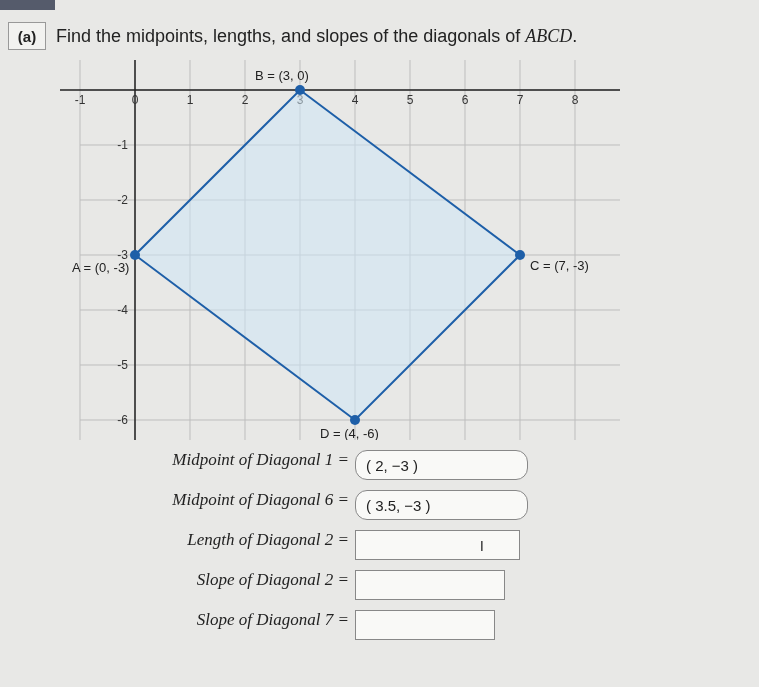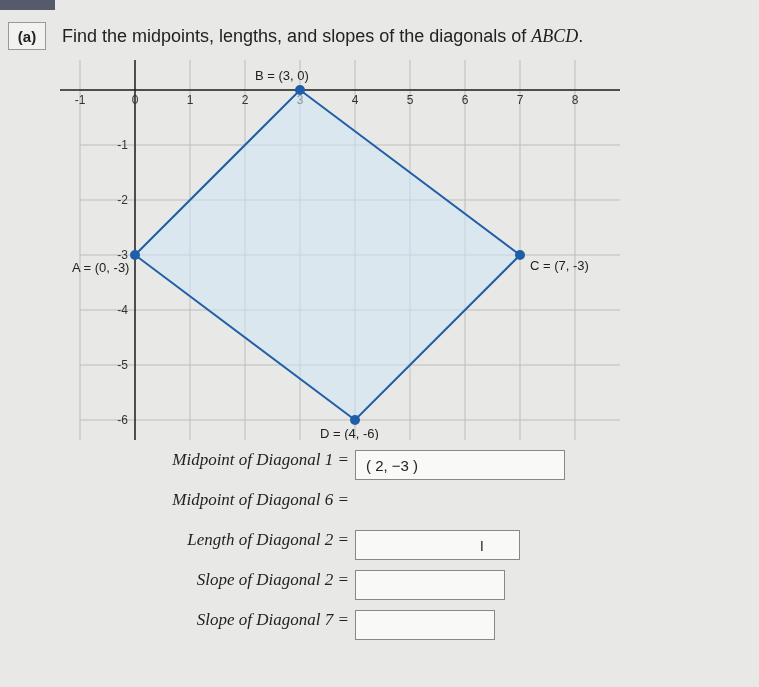--- a/index.html
+++ b/index.html
@@ -26,21 +26,21 @@
     background: #f2f2f0;
     display: flex;
     align-items: center;
     justify-content: center;
     font-family: Arial, sans-serif;
     font-weight: bold;
     font-size: 15px;
   }
   .prompt {
     position: absolute;
-    top: 26px; left: 62px;
+    top: 26px; left: 56px;
     font-family: Arial, sans-serif;
     font-size: 18px;
   }
   .prompt .ital { font-style: italic; font-family: Georgia, serif; }
   .graph-wrap {
     position: absolute;
     top: 60px; left: 60px;
     width: 560px; height: 380px;
   }
   .answers {
@@ -63,21 +63,21 @@
   .row .box {
     border: 1px solid #888;
     background: #f9f9f7;
     height: 30px;
     padding: 0 10px;
     display: flex;
     align-items: center;
     font-size: 15px;
     font-family: Arial, sans-serif;
   }
-  .box.w1 { width: 210px; }
+  .box.w1 { width: 173px; border-radius: 12px; }
   .box.w2 { width: 165px; }
   .box.w3 { width: 150px; }
   .box.w4 { width: 140px; }
   .cursor {
     font-family: Arial, sans-serif;
     margin-left: auto;
     margin-right: 25px;
     color: #333;
   }
 </style>
@@ -162,20 +162,21 @@
 </svg>
 </div>
 
 <div class="answers">
   <div class="row">
     <div class="lbl">Midpoint of Diagonal 1 =</div>
     <div class="box w1">( 2, −3 )</div>
   </div>
   <div class="row">
     <div class="lbl">Midpoint of Diagonal 6 =</div>
+    <div class="box w1">( 3.5, −3 )</div>
   </div>
   <div class="row">
     <div class="lbl">Length of Diagonal 2 =</div>
     <div class="box w2">
       <span></span>
       <span class="cursor">I</span>
     </div>
   </div>
   <div class="row">
     <div class="lbl">Slope of Diagonal 2 =</div>

